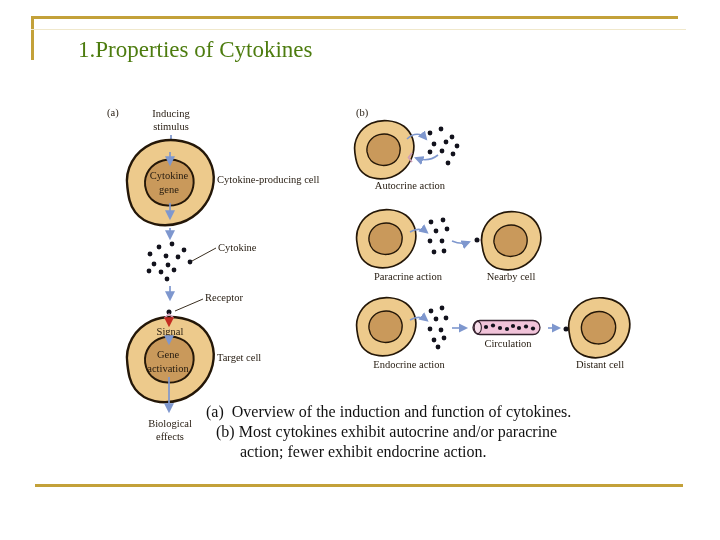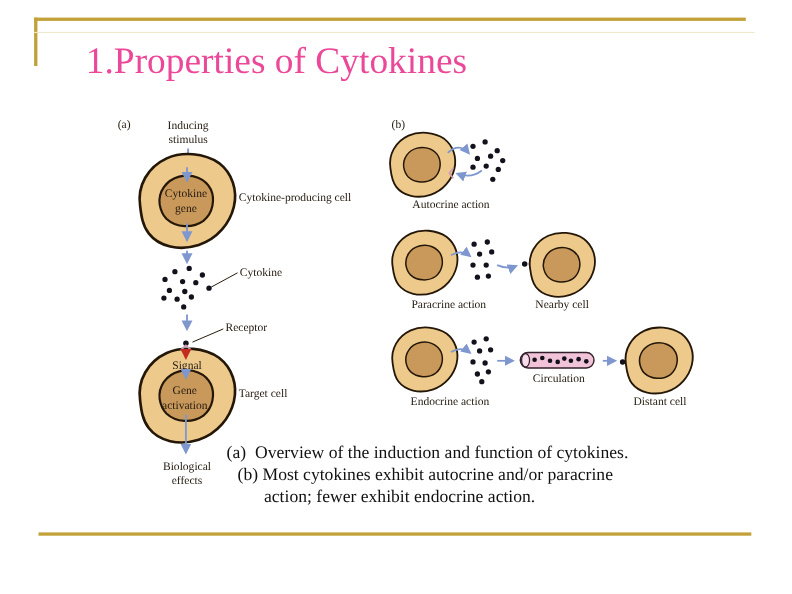--- a/index.html
+++ b/index.html
@@ -4,21 +4,21 @@
 <style>
   html,body{margin:0;padding:0;background:#888;}
   .slide{
     position:relative;width:720px;height:540px;background:#ffffff;
     overflow:hidden;font-family:"Liberation Serif", serif;
   }
   .gold-line{position:absolute;background:#C3A139;}
   .gold-faint{position:absolute;background:#F0E8CB;}
   .slide-title{
     position:absolute;left:78px;top:37px;
-    font-size:34px;color:#ec4899;white-space:nowrap;letter-spacing:0px;
+    font-size:23px;color:#4d7c0f;white-space:nowrap;letter-spacing:0px;
   }
   .diagram-svg{position:absolute;left:0;top:0;}
   .dlabel{font-family:"Liberation Serif", serif;font-size:10.5px;fill:#241A0F;}
   .t-mid{text-anchor:middle;}
   .t-start{text-anchor:start;}
   .caption-line{
     position:absolute;font-size:16px;color:#111111;white-space:pre;
     font-family:"Liberation Serif", serif;
   }
 </style>

